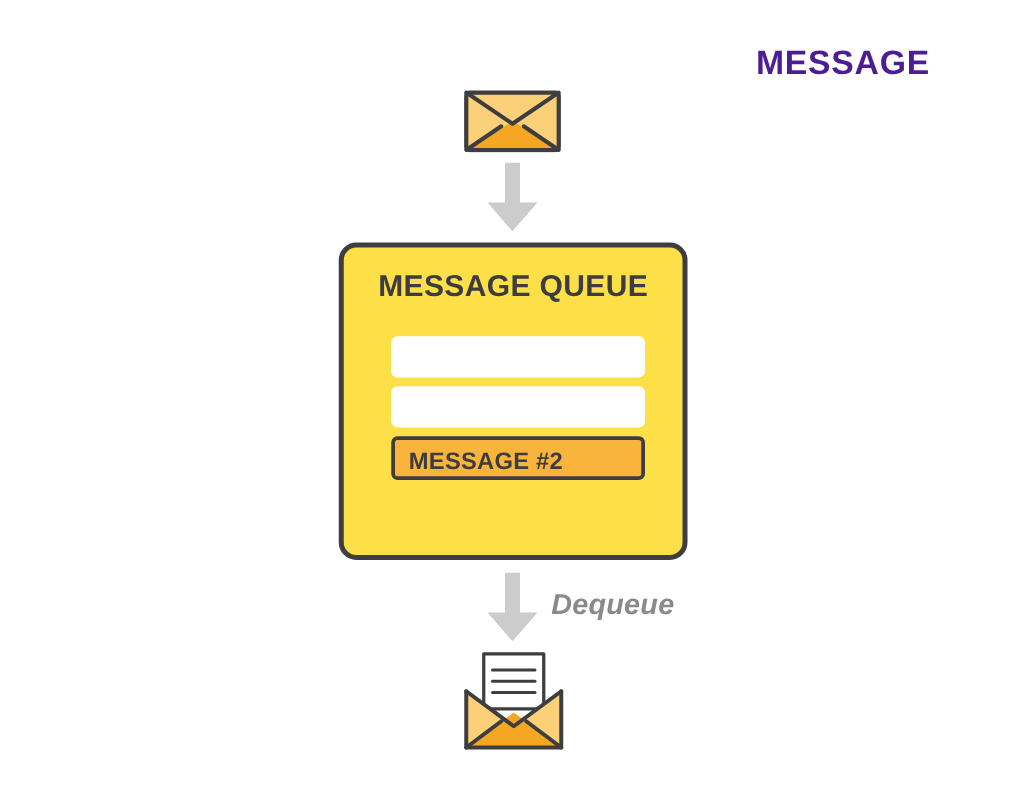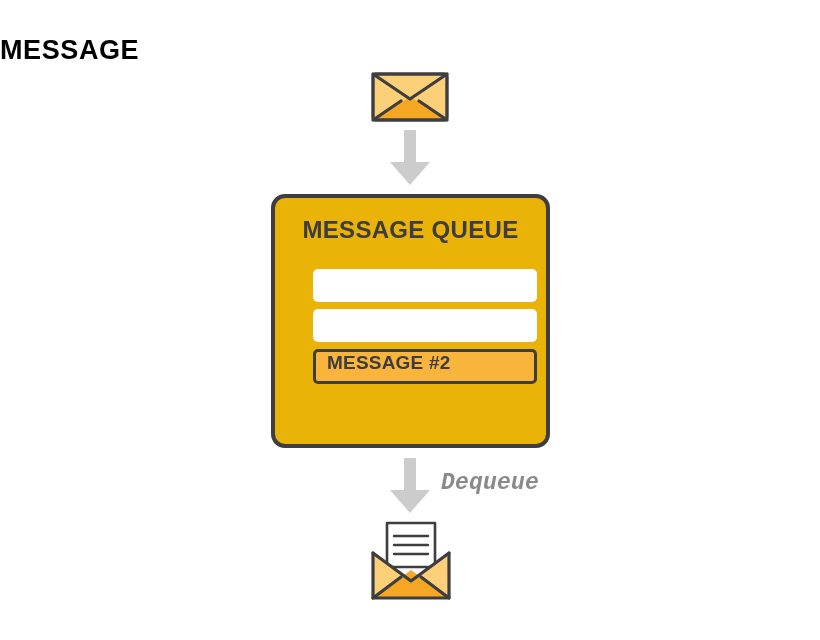--- a/index.html
+++ b/index.html
@@ -19,25 +19,25 @@
     height: 640px;
     background: #ffffff;
   }
 
   
   .top-heading {
     position: absolute;
     left: 0;
     top: 34px;
     width: 744px;
-    text-align: left;
+    text-align: right;
     font-size: 27px;
     font-weight: bold;
     letter-spacing: 0.6px;
-    color: #000000;
+    color: #4c1d95;
     line-height: 32px;
     white-space: nowrap;
   }
 
   
   .env-closed {
     position: absolute;
     left: 371px;
     top: 72px;
     width: 78px;
@@ -49,39 +49,39 @@
     position: absolute;
     font-size: 23px;
     font-weight: bold;
     font-style: italic;
     color: #8a8a8a;
     letter-spacing: 0.2px;
     white-space: nowrap;
     line-height: 26px;
   }
   .flow-label.enqueue { left: 268px; top: 142px; }
-  .flow-label.dequeue { left: 441px; top: 470px; font-family: Liberation Mono, monospace; }
+  .flow-label.dequeue { left: 441px; top: 470px; }
 
   
   .arrow {
     position: absolute;
     width: 44px;
     height: 56px;
   }
   .arrow.enqueue-arrow { left: 388px; top: 130px; }
   .arrow.dequeue-arrow { left: 388px; top: 458px; }
 
   
   .queue-box {
     position: absolute;
     left: 271px;
     top: 194px;
     width: 271px;
     height: 246px;
-    background: #eab308;
+    background: #fde047;
     border: 4px solid #3e3d3f;
     border-radius: 14px;
     box-sizing: content-box;
   }
   .queue-title {
     position: absolute;
     left: 0;
     top: 18px;
     width: 100%;
     text-align: center;
@@ -94,26 +94,26 @@
   }
 
   .slot-stack {
     position: absolute;
     left: 38px;
     top: 71px;
     width: 203px;
   }
   .slot {
     box-sizing: border-box;
-    width: 224px;
+    width: 203px;
     height: 33px;
     border-radius: 5px;
     margin-bottom: 7px;
     display: flex;
-    align-items: flex-start;
+    align-items: flex-end;
   }
   .slot.empty {
     background: #ffffff;
   }
   .slot.filled {
     background: #f9b43c;
     border: 3px solid #3e3d3f;
     height: 35px;
     margin-bottom: 8px;
   }

